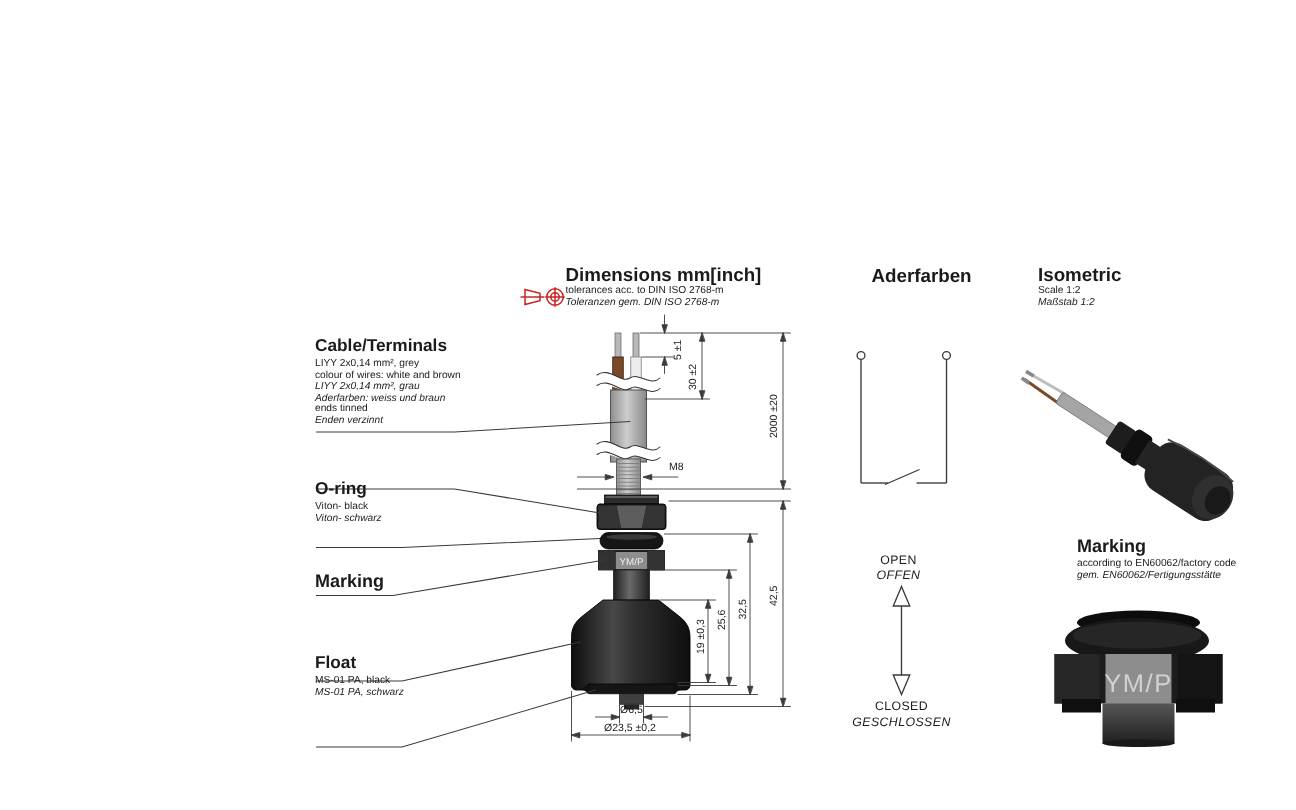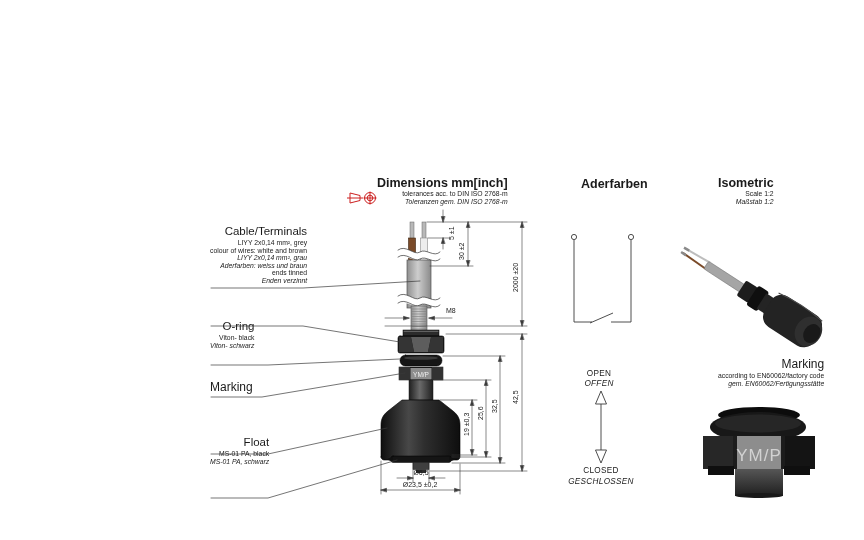--- a/index.html
+++ b/index.html
@@ -1,21 +1,21 @@
 <!DOCTYPE html>
 <html><head>
 <meta charset="utf-8">
 <style>
   html,body{margin:0;padding:0;background:#e8e8e8;}
   .canvas{position:relative;width:864px;height:540px;background:#ffffff;overflow:hidden;
           font-family:"Liberation Sans",sans-serif;color:#1a1a1a;}
   .art{position:absolute;left:0;top:0;}
-  .blk{position:absolute;white-space:nowrap;text-align:right;}
+  .blk{position:absolute;white-space:nowrap;}
   .sec-title{font-size:12.5px;font-weight:bold;line-height:13px;}
-  .part-title{font-size:11.5px;font-weight:normal;line-height:13px;margin-bottom:1px;}
+  .part-title{font-size:11.5px;font-weight:bold;line-height:13px;margin-bottom:1px;}
   .sub{font-size:6.8px;line-height:7.6px;}
   .it{font-style:italic;}
   svg text{font-family:"Liberation Sans",sans-serif;fill:#1a1a1a;}
   text.dim{font-size:7px;}
   text.schem{font-size:8.2px;letter-spacing:.3px;}
   text.mark-small{font-size:6.5px;fill:#efefef;}
   text.mark-big{font-size:17px;fill:#d2d2d2;letter-spacing:1px;}
 </style>
 </head>
 <body>
@@ -258,21 +258,21 @@
   <div class="blk" style="left:377px;top:177px">
     <div class="sec-title">Dimensions mm[inch]</div>
     <div class="sub">tolerances acc. to DIN ISO 2768-m</div>
     <div class="sub it">Toleranzen gem. DIN ISO 2768-m</div>
   </div>
 
   <div class="blk" style="left:581px;top:178px">
     <div class="sec-title">Aderfarben</div>
   </div>
 
-  <div class="blk" style="left:718px;top:177px">
+  <div class="blk" style="left:692px;top:177px">
     <div class="sec-title">Isometric</div>
     <div class="sub">Scale 1:2</div>
     <div class="sub it">Maßstab 1:2</div>
   </div>
 
   <div class="blk" style="left:210px;top:225px">
     <div class="part-title">Cable/Terminals</div>
     <div class="sub">LIYY 2x0,14 mm², grey</div>
     <div class="sub">colour of wires: white and brown</div>
     <div class="sub it">LIYY 2x0,14 mm², grau</div>

